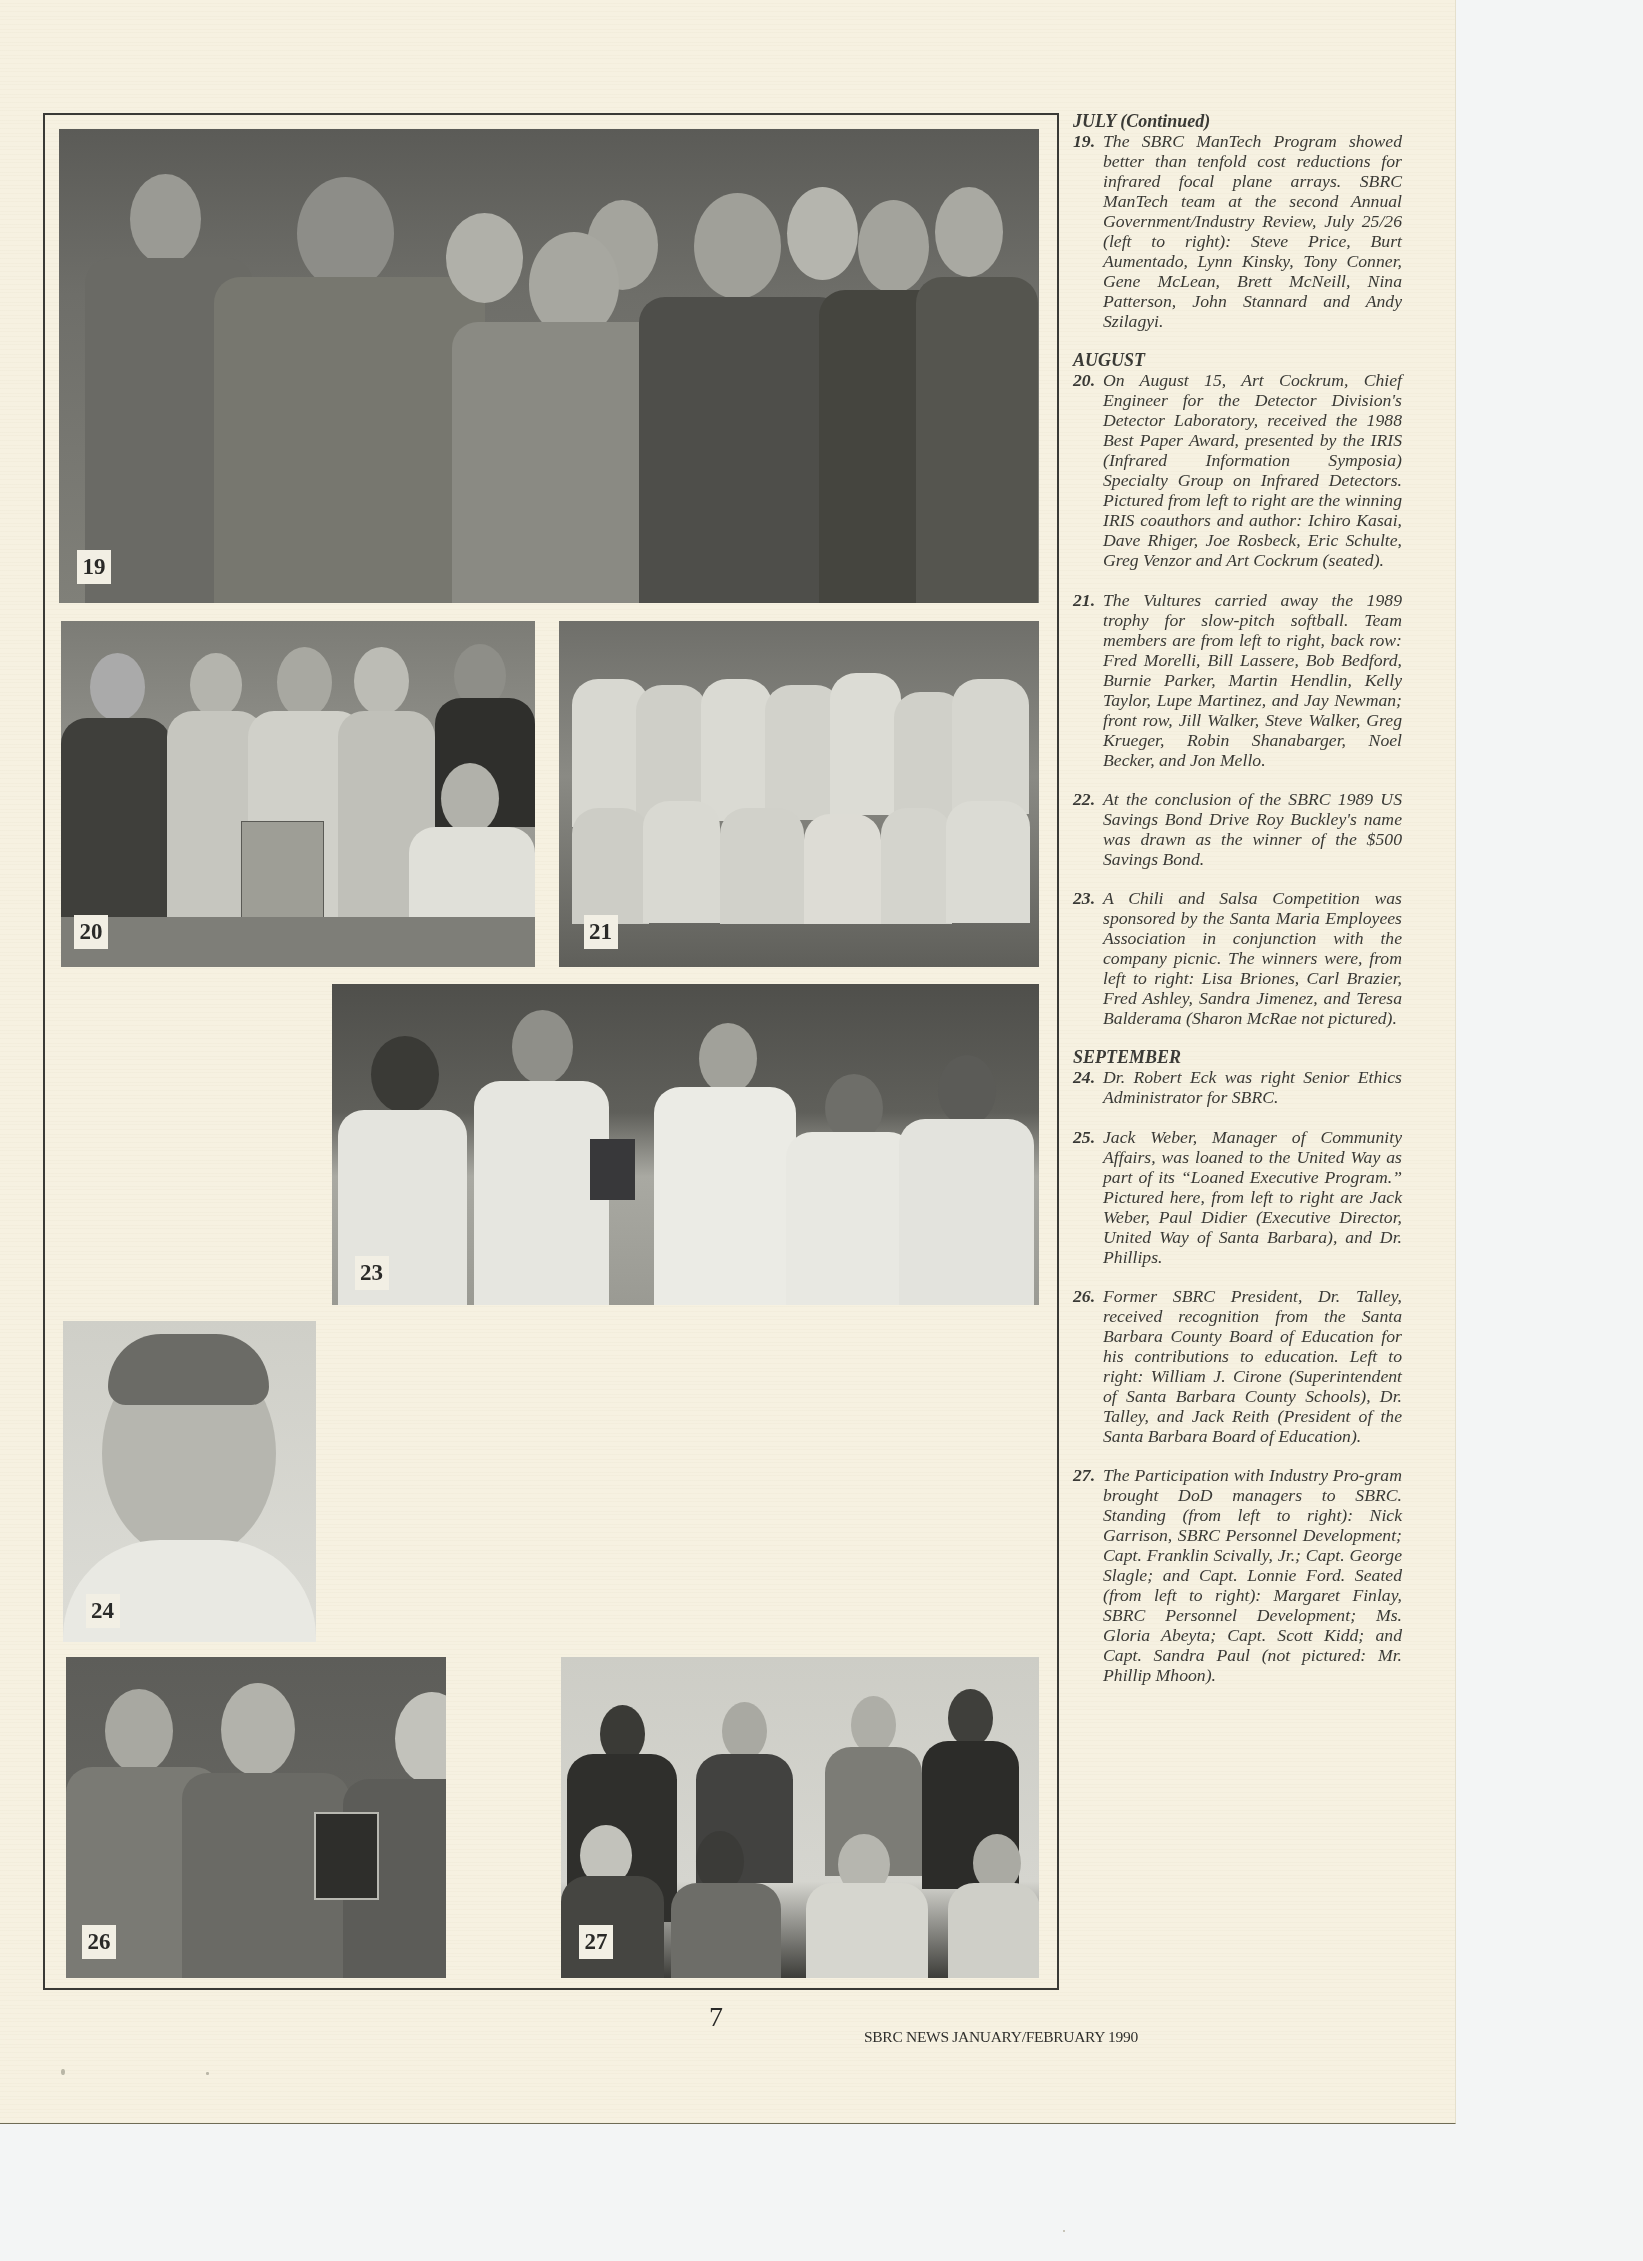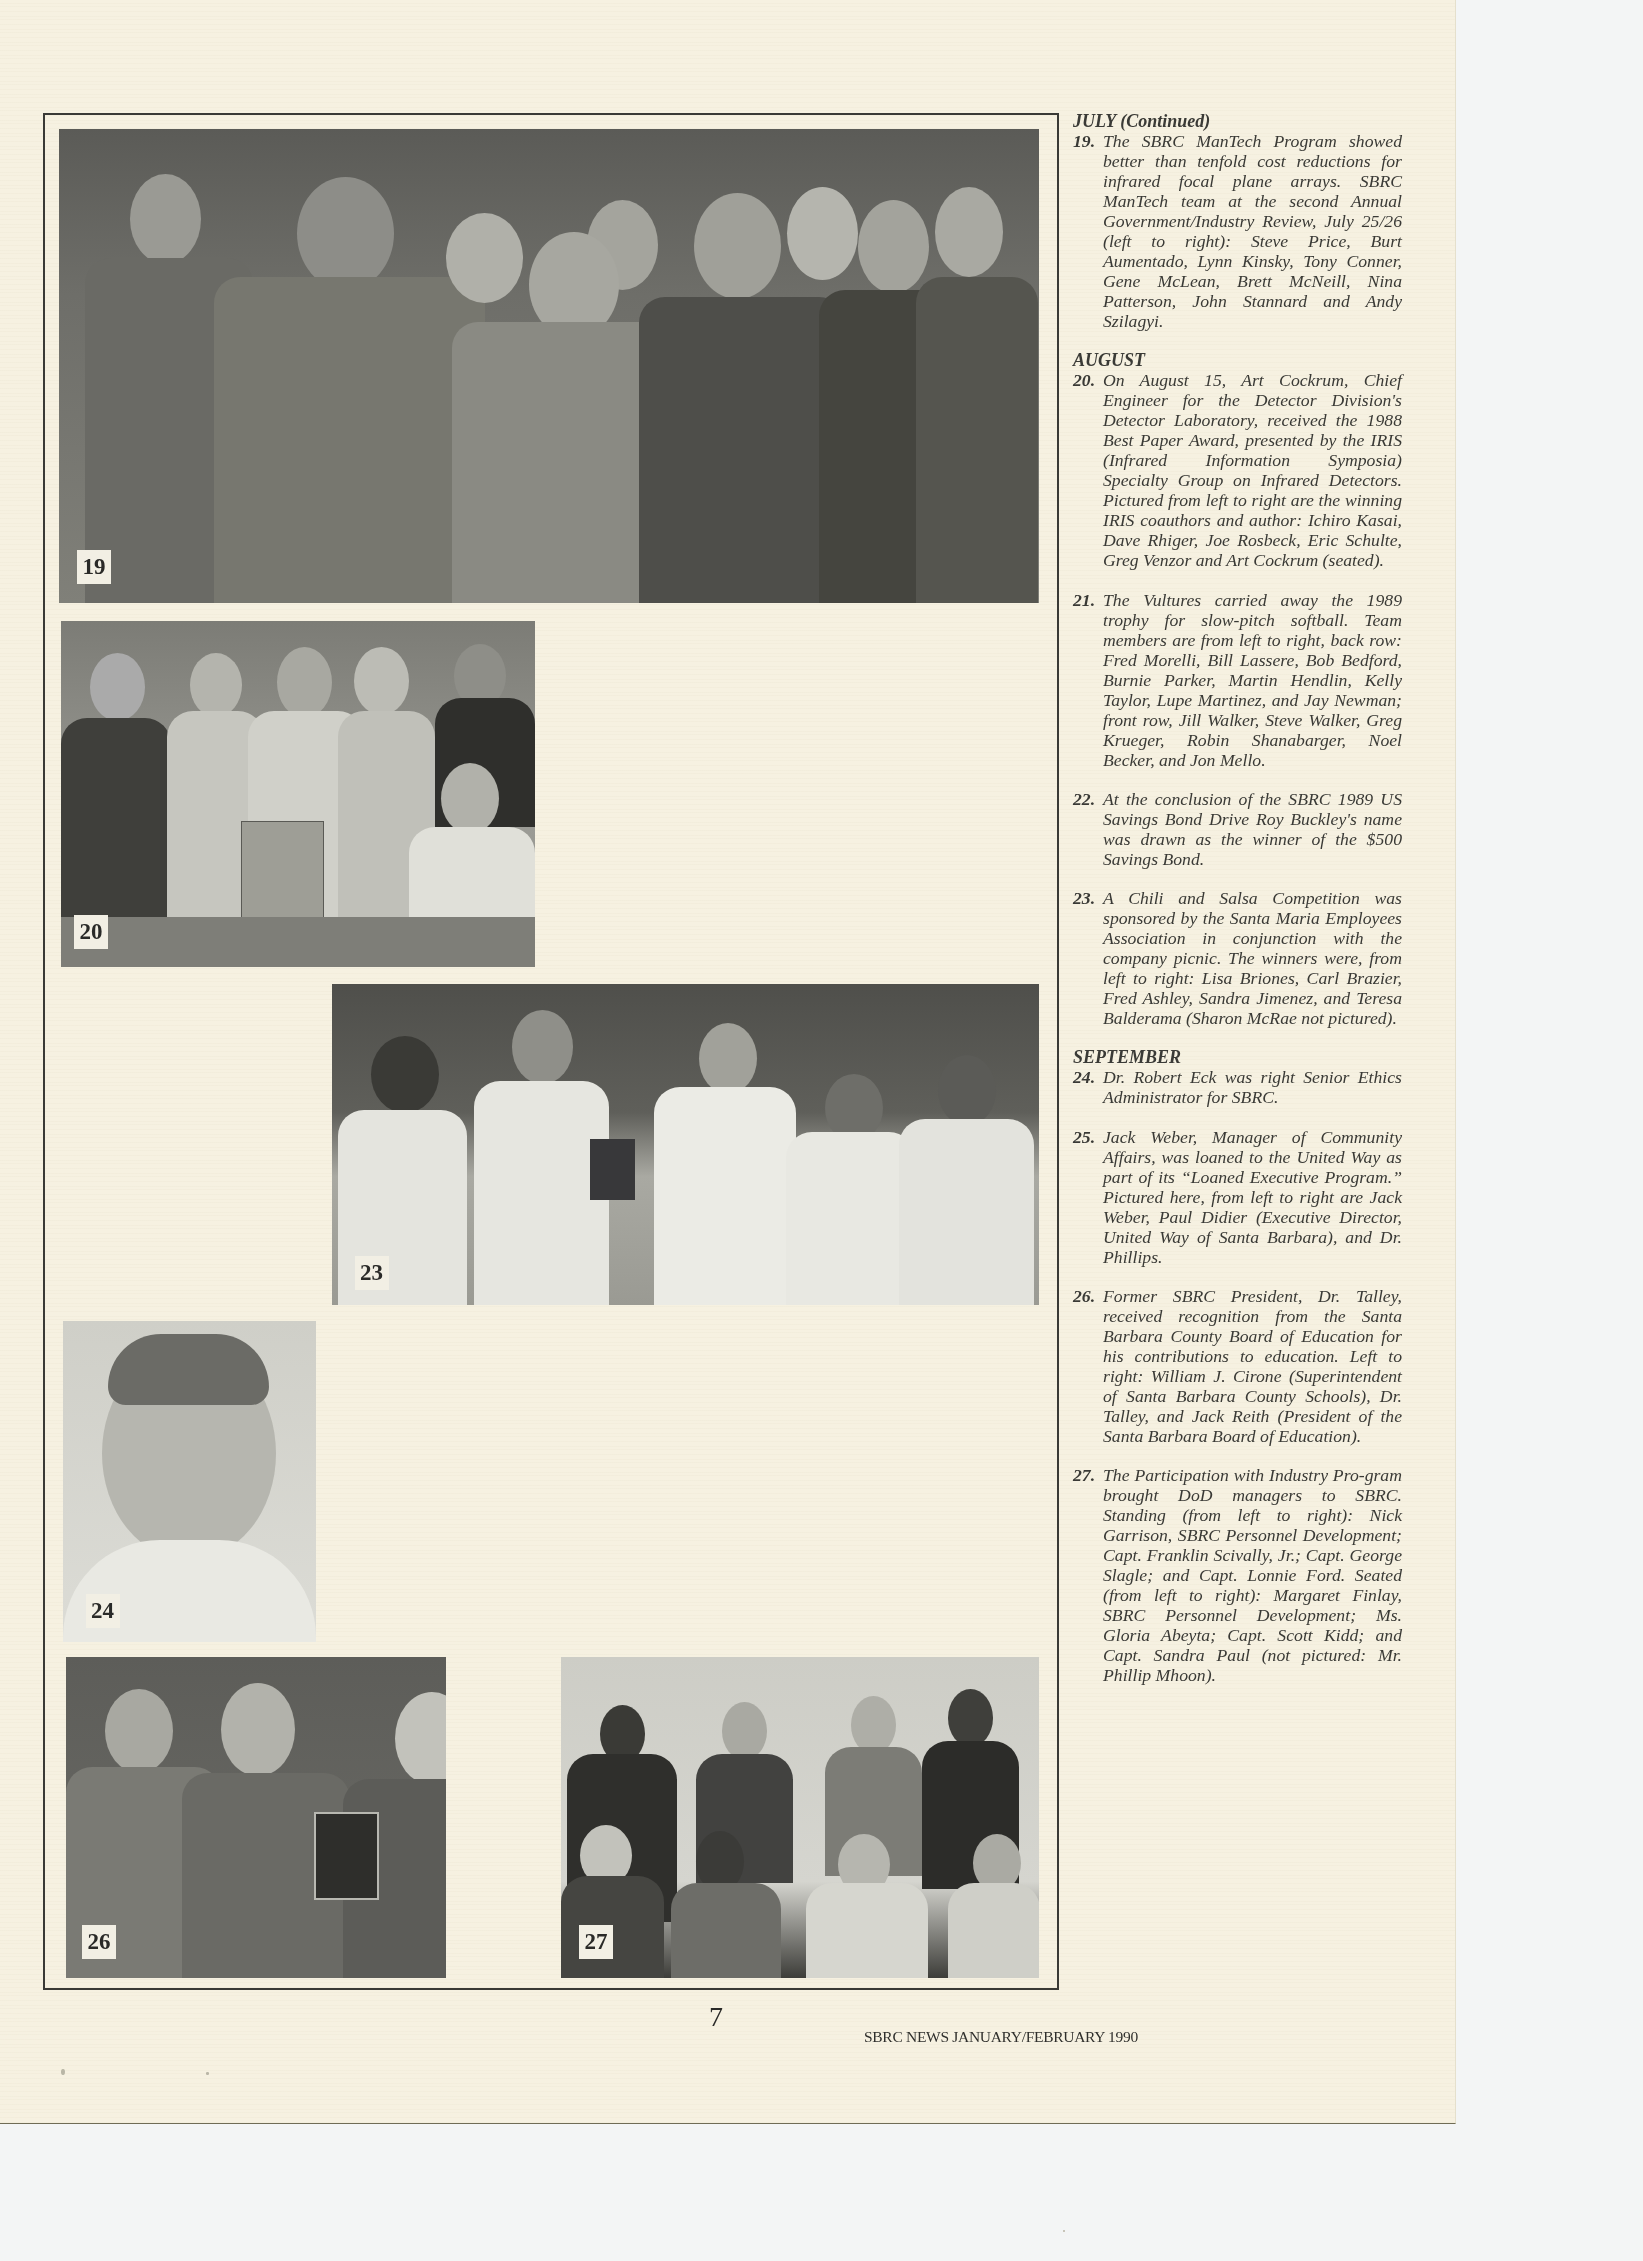--- a/index.html
+++ b/index.html
@@ -96,20 +96,38 @@
       <div class="head" style="left:393px;top:22.6px;width:52px;height:64px;background:#8e8e88;"></div>
       <div class="body" style="left:374px;top:77px;width:100px;height:129px;background:#2f2f2c;"></div>
       <div class="head" style="left:380px;top:142px;width:58px;height:71px;background:#b1b1aa;"></div>
       <div class="body" style="left:348px;top:206px;width:126px;height:142px;background:#e0e0d9;"></div>
       <div class="fig" style="left:180px;top:200px;width:81px;height:113px;background:#9e9e96;border:1.9px solid #5a5a55;"></div>
       <div class="fig" style="left:0px;top:296px;width:474px;height:52px;background:#7e7e78;"></div>
     </div>
     <div class="label" style="left:13px;bottom:18px;">20</div>
   </div>
 
+  <div class="photo" style="left:559px; top:621px; width:480px; height:346px; background:linear-gradient(180deg,#6f6f6a 0%,#8a8a84 45%,#5f5f5a 100%);">
+    <div class="scene">
+      <div class="body" style="left:13px;top:58px;width:77px;height:148px;background:#d8d8d1;"></div>
+      <div class="body" style="left:77px;top:64px;width:71px;height:135px;background:#cfcfc8;"></div>
+      <div class="body" style="left:142px;top:58px;width:71px;height:142px;background:#dadad3;"></div>
+      <div class="body" style="left:206px;top:64px;width:77px;height:135px;background:#d2d2cb;"></div>
+      <div class="body" style="left:271px;top:52px;width:71px;height:142px;background:#dcdcd5;"></div>
+      <div class="body" style="left:335px;top:71px;width:71px;height:129px;background:#d0d0c9;"></div>
+      <div class="body" style="left:393px;top:58px;width:77px;height:135px;background:#d6d6cf;"></div>
+      <div class="body" style="left:13px;top:187px;width:77px;height:116px;background:#cdcdc6;"></div>
+      <div class="body" style="left:84px;top:180px;width:77px;height:122px;background:#d9d9d2;"></div>
+      <div class="body" style="left:161px;top:187px;width:84px;height:116px;background:#d1d1ca;"></div>
+      <div class="body" style="left:245px;top:193px;width:77px;height:110px;background:#dddcd5;"></div>
+      <div class="body" style="left:322px;top:187px;width:71px;height:116px;background:#d4d4cd;"></div>
+      <div class="body" style="left:387px;top:180px;width:84px;height:122px;background:#dbdbd4;"></div>
+    </div>
+    <div class="label" style="left:24.5px;bottom:18px;">21</div>
+  </div>
 
 
   <div class="photo" style="left:332px; top:984px; width:707px; height:321px; background:linear-gradient(180deg,#4f4f4b 0%,#5f5f5a 40%,#a9a9a2 60%,#9a9a93 100%);">
     <div class="scene">
       <div class="head" style="left:39px;top:52px;width:68px;height:77px;background:#3a3a36;"></div>
       <div class="body" style="left:6.4px;top:126px;width:129px;height:200px;background:#e4e4de;"></div>
       <div class="head" style="left:180px;top:26px;width:61px;height:74px;background:#8f8f89;"></div>
       <div class="body" style="left:142px;top:97px;width:135px;height:226px;background:#e6e6e0;"></div>
       <div class="head" style="left:367px;top:39px;width:58px;height:71px;background:#a1a19a;"></div>
       <div class="body" style="left:322px;top:103px;width:142px;height:219px;background:#ebebe5;"></div>

